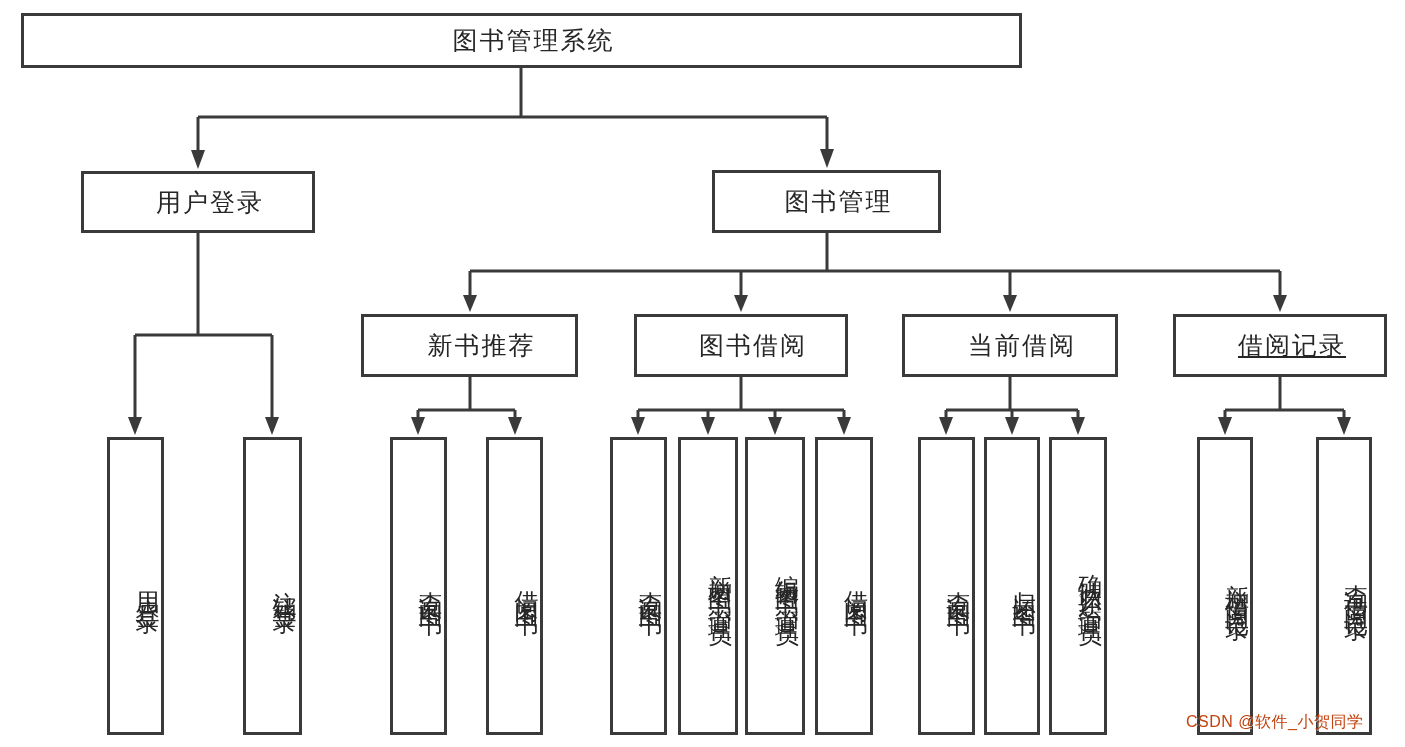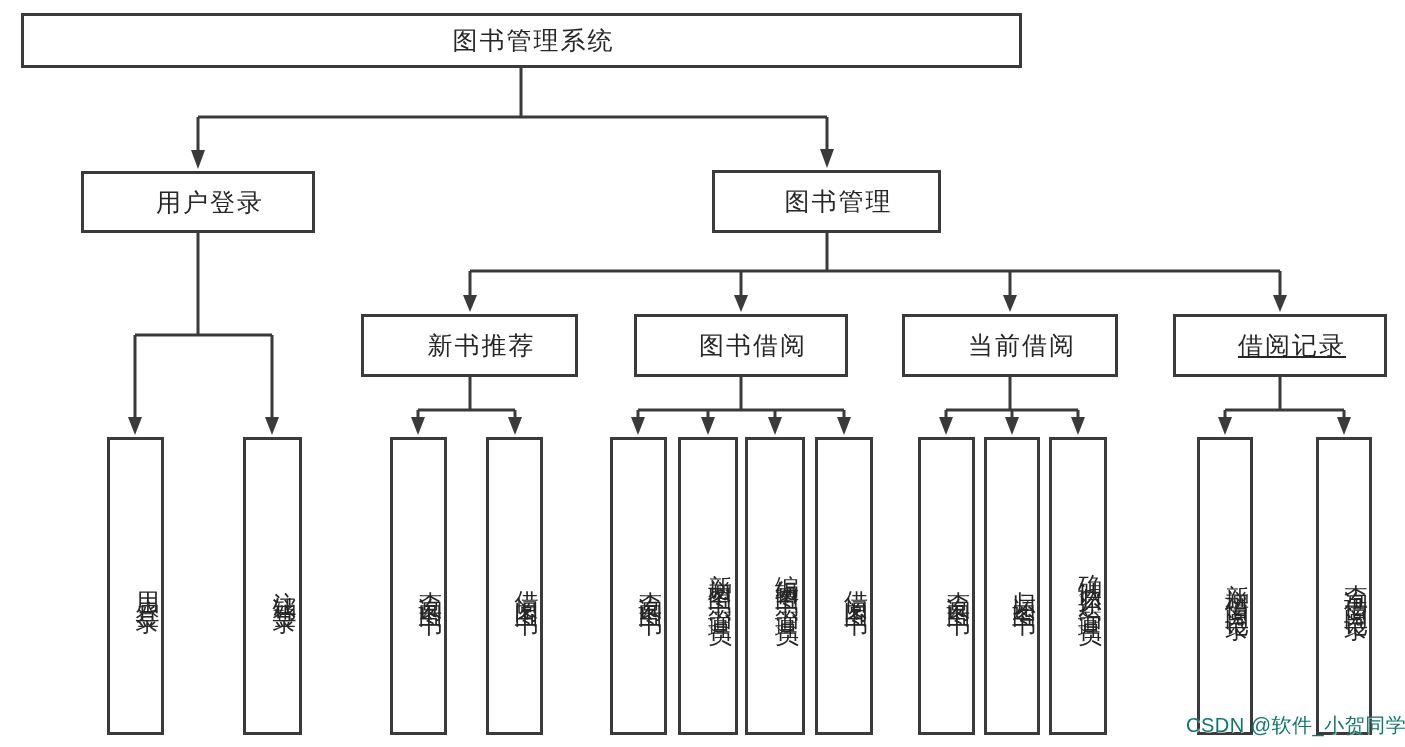--- a/index.html
+++ b/index.html
@@ -43,23 +43,23 @@
     font-size: 24px;
     letter-spacing: 7px;
     line-height: 1;
     white-space: nowrap;
     color: #262626;
   }
   .watermark {
     position: absolute;
     left: 1186px;
     top: 712px;
-    font-size: 20px;
+    font-size: 16px;
     letter-spacing: 0.5px;
-    color: #0f766e;
+    color: #c2410c;
     z-index: 3;
     white-space: nowrap;
     text-shadow: 1px 1px 0 rgba(255,255,255,0.6);
   }
 </style>
 </head>
 <body>
 
 <div class="canvas">
 

